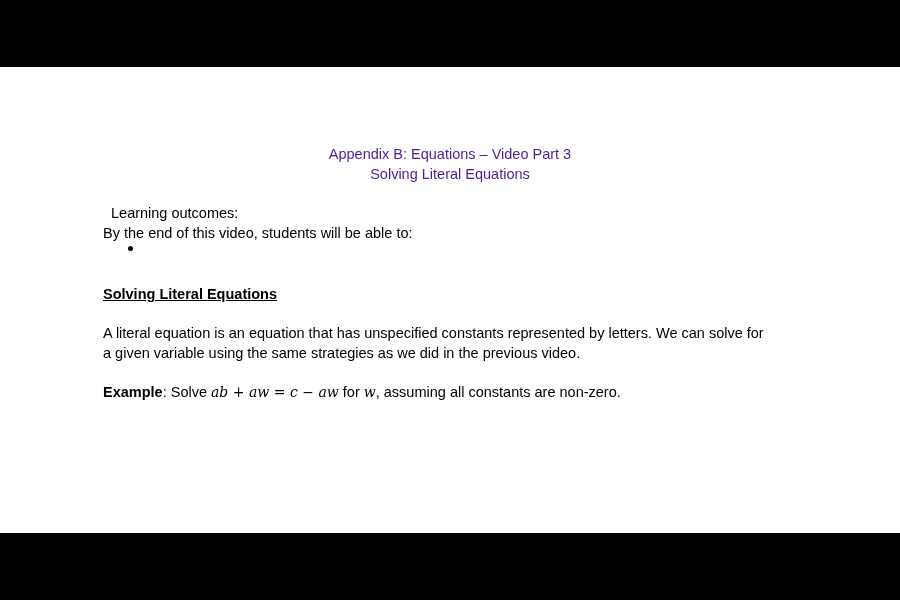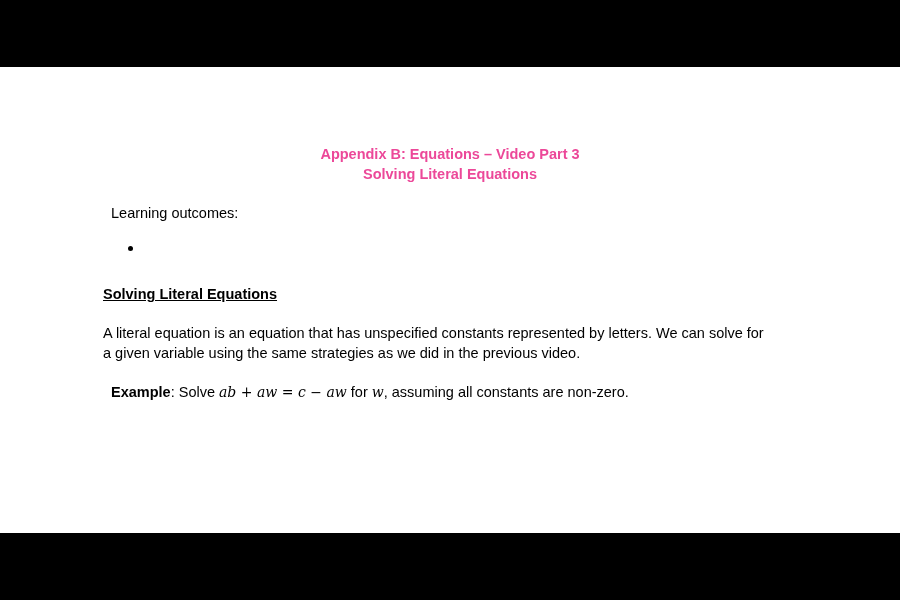--- a/index.html
+++ b/index.html
@@ -1,38 +1,39 @@
 <!DOCTYPE html>
 <html><head>
 <meta charset="utf-8">
 <style>
   html, body { margin:0; padding:0; }
   body { width:900px; height:600px; background:#000; position:relative; overflow:hidden; font-family:"Liberation Sans", sans-serif; }
   .page { position:absolute; left:0; top:67px; width:900px; height:466px; background:#fff; }
-  .title { position:absolute; left:0; width:900px; text-align:center; font-weight:bold; font-size:14.5px; color:#ec4899; }
+  .title { position:absolute; left:0; width:900px; text-align:center; font-weight:normal; font-size:14.5px; color:#4c1d95; }
   .t1 { top:79px; }
   .t2 { top:99px; }
   .line { position:absolute; left:103px; font-size:14.5px; color:#000; white-space:nowrap; }
   .bullet { position:absolute; left:128px; top:179px; width:5px; height:5px; border-radius:50%; background:#000; }
   .heading { font-weight:bold; text-decoration:underline; }
   .math { font-family:"DejaVu Serif", serif; font-style:italic; font-size:14px; }
   .mathop { font-family:"DejaVu Serif", serif; font-size:14px; }
   b { font-weight:bold; }
 </style>
 </head>
 <body>
 
 <div class="page">
   <div class="title t1">Appendix B: Equations – Video Part 3</div>
   <div class="title t2">Solving Literal Equations</div>
 
   <div class="line" style="top:138px;margin-left:8px;">Learning outcomes:</div>
+  <div class="line" style="top:158px;">By the end of this video, students will be able to:</div>
   <span class="bullet"></span>
 
   <div class="line heading" style="top:219px;">Solving Literal Equations</div>
 
   <div class="line" style="top:258px;">A literal equation is an equation that has unspecified constants represented by letters.  We can solve for</div>
   <div class="line" style="top:278px;">a given variable using the same strategies as we did in the previous video.</div>
 
-  <div class="line" style="top:317px;margin-left:8px;">
+  <div class="line" style="top:317px;">
     <b>Example</b><span>: Solve </span><span class="math"><span>ab</span><span class="mathop"> + </span><span>aw</span><span class="mathop"> = </span><span>c</span><span class="mathop"> − </span><span>aw</span></span><span> for </span><span class="math">w</span><span>, assuming all constants are non-zero.</span>
   </div>
 </div>
 
 </body></html>

